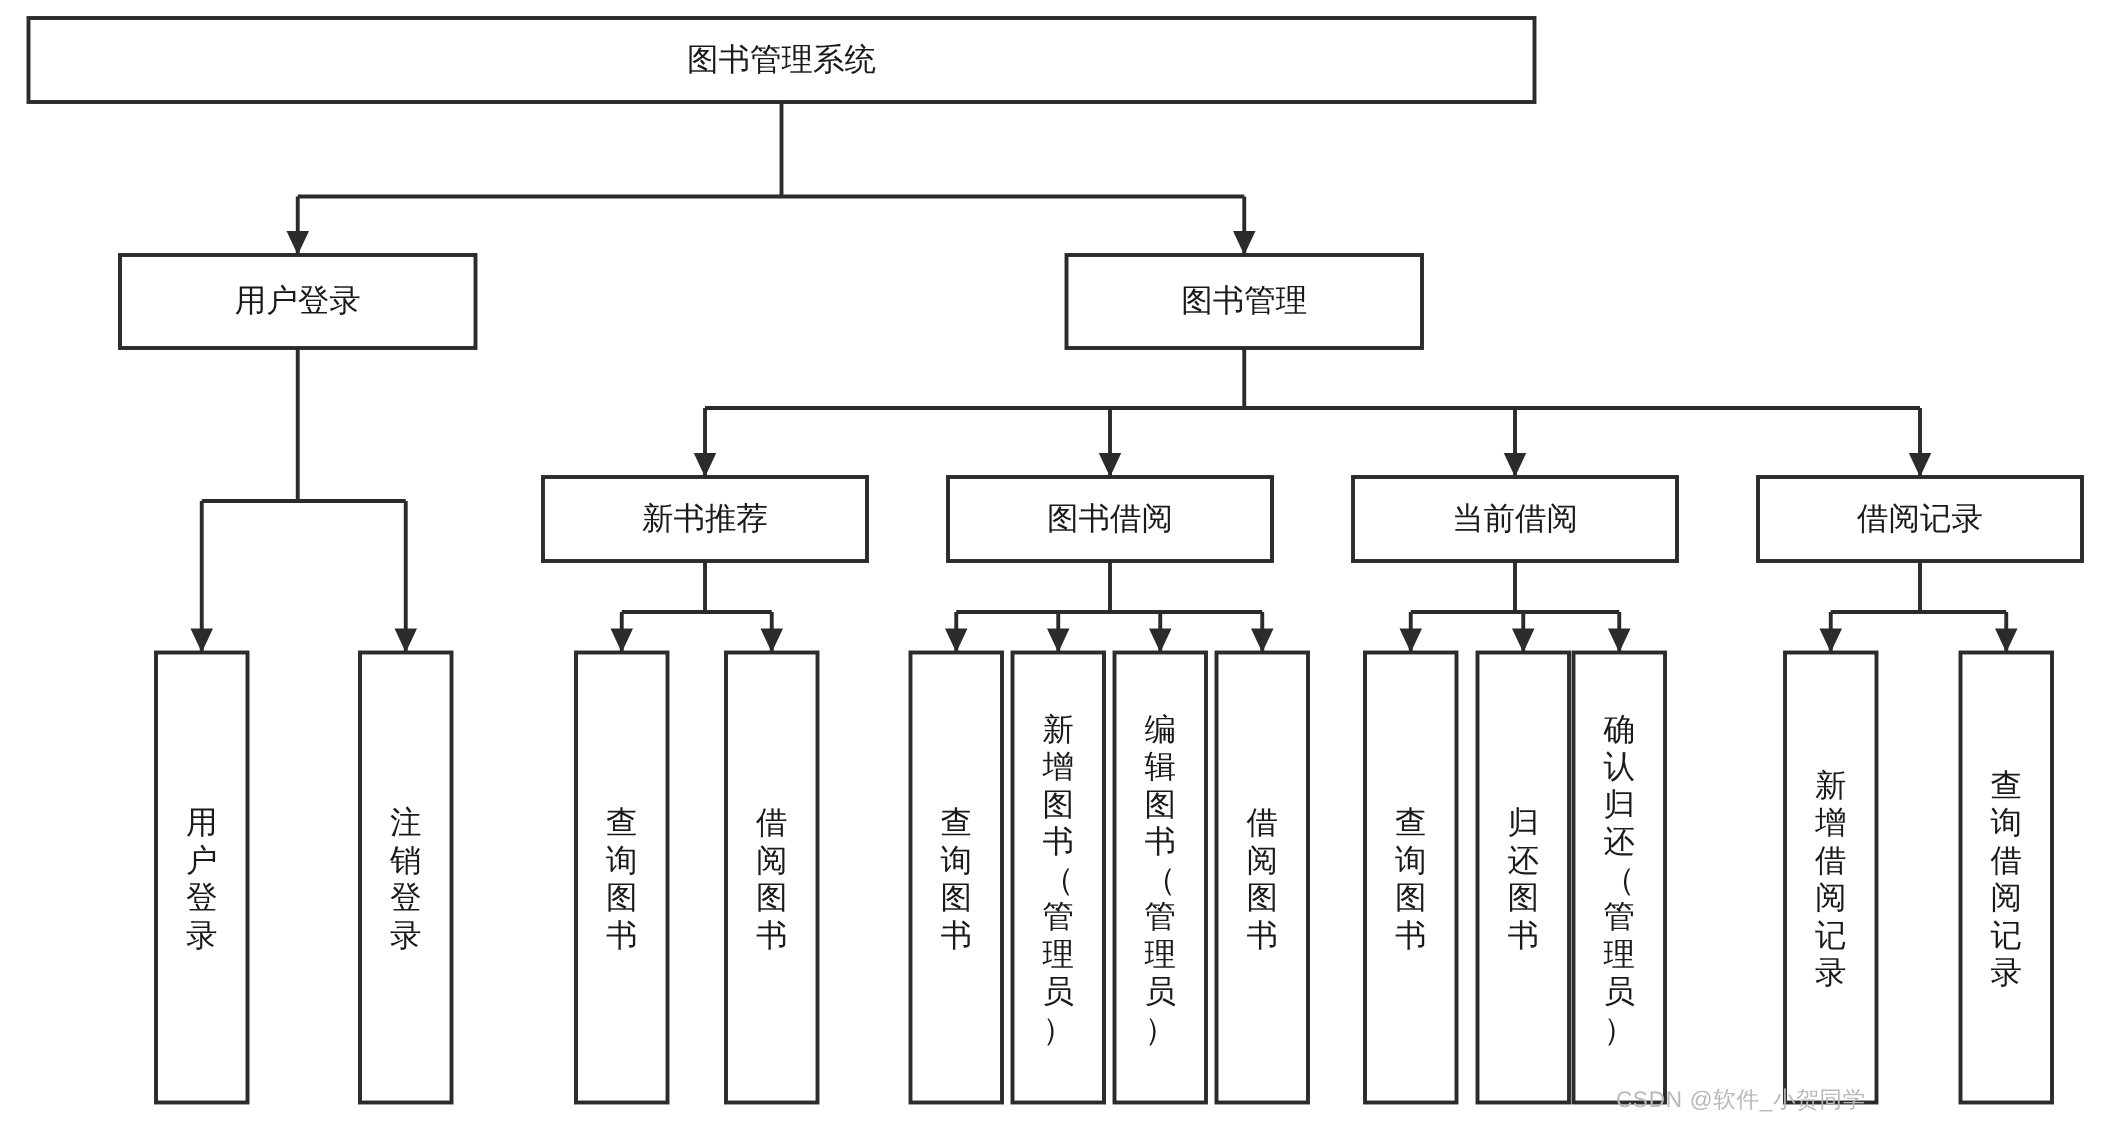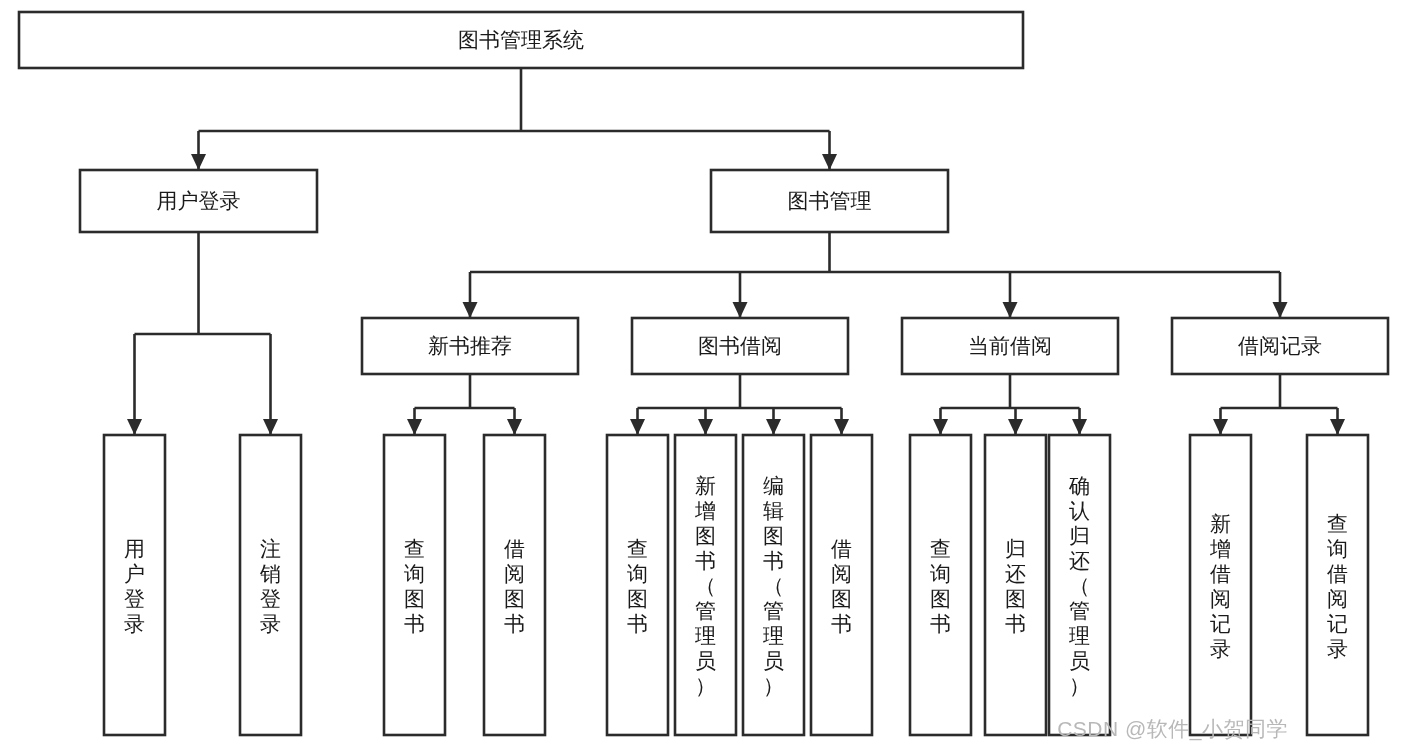--- a/index.html
+++ b/index.html
@@ -12,21 +12,20 @@
     width: 1405px;
     height: 747px;
     font-family: "Liberation Sans", "DejaVu Sans", sans-serif;
     overflow: hidden;
     position: relative;
   }
   #diagram-root {
     position: relative;
     width: 1252px;
     height: 747px;
-    padding-left: 44px;
   }
   svg#diagram-svg {
     position: absolute;
     left: 0;
     top: 0;
     width: 1405px;
     height: 747px;
     display: block;
   }
   .node-box {
@@ -55,21 +54,21 @@
     font-family: "Liberation Sans", "DejaVu Sans", sans-serif;
     font-size: 21px;
     fill: #1a1a1a;
     text-anchor: middle;
   }
   .watermark-text {
     position: absolute;
     right: 8px;
     bottom: 4px;
     font-family: "Liberation Sans", "DejaVu Sans", sans-serif;
-    font-size: 21px;
+    font-size: 15px;
     color: #b8b8b8;
     white-space: nowrap;
     letter-spacing: 0.5px;
     user-select: none;
     margin-left: 12px;
   }
 </style>
 </head>
 <body>
 

